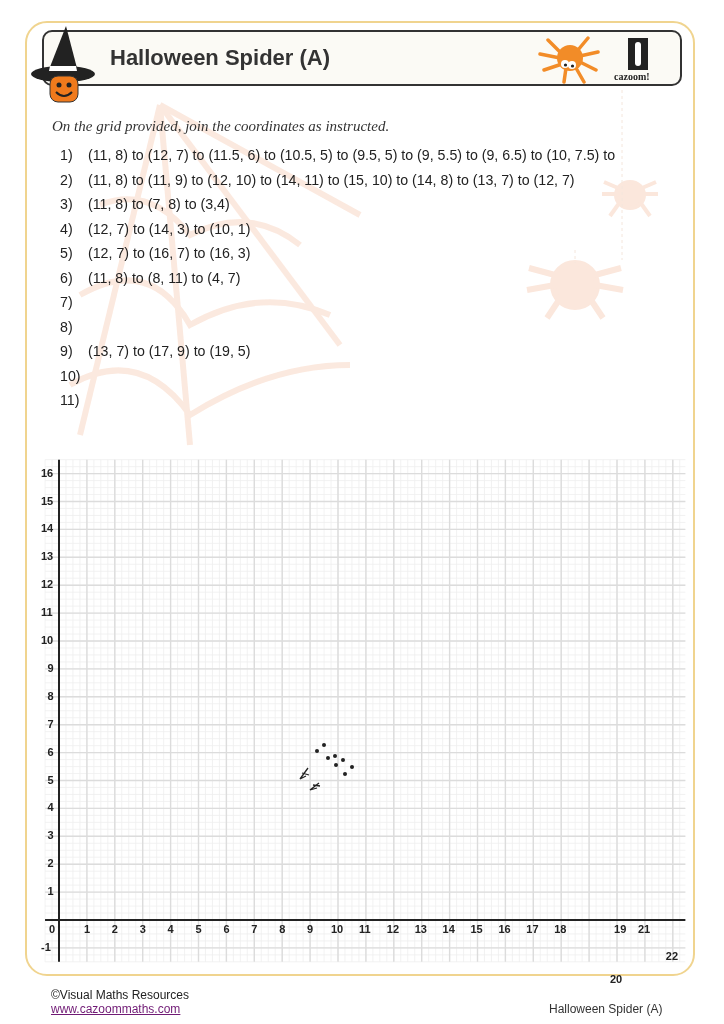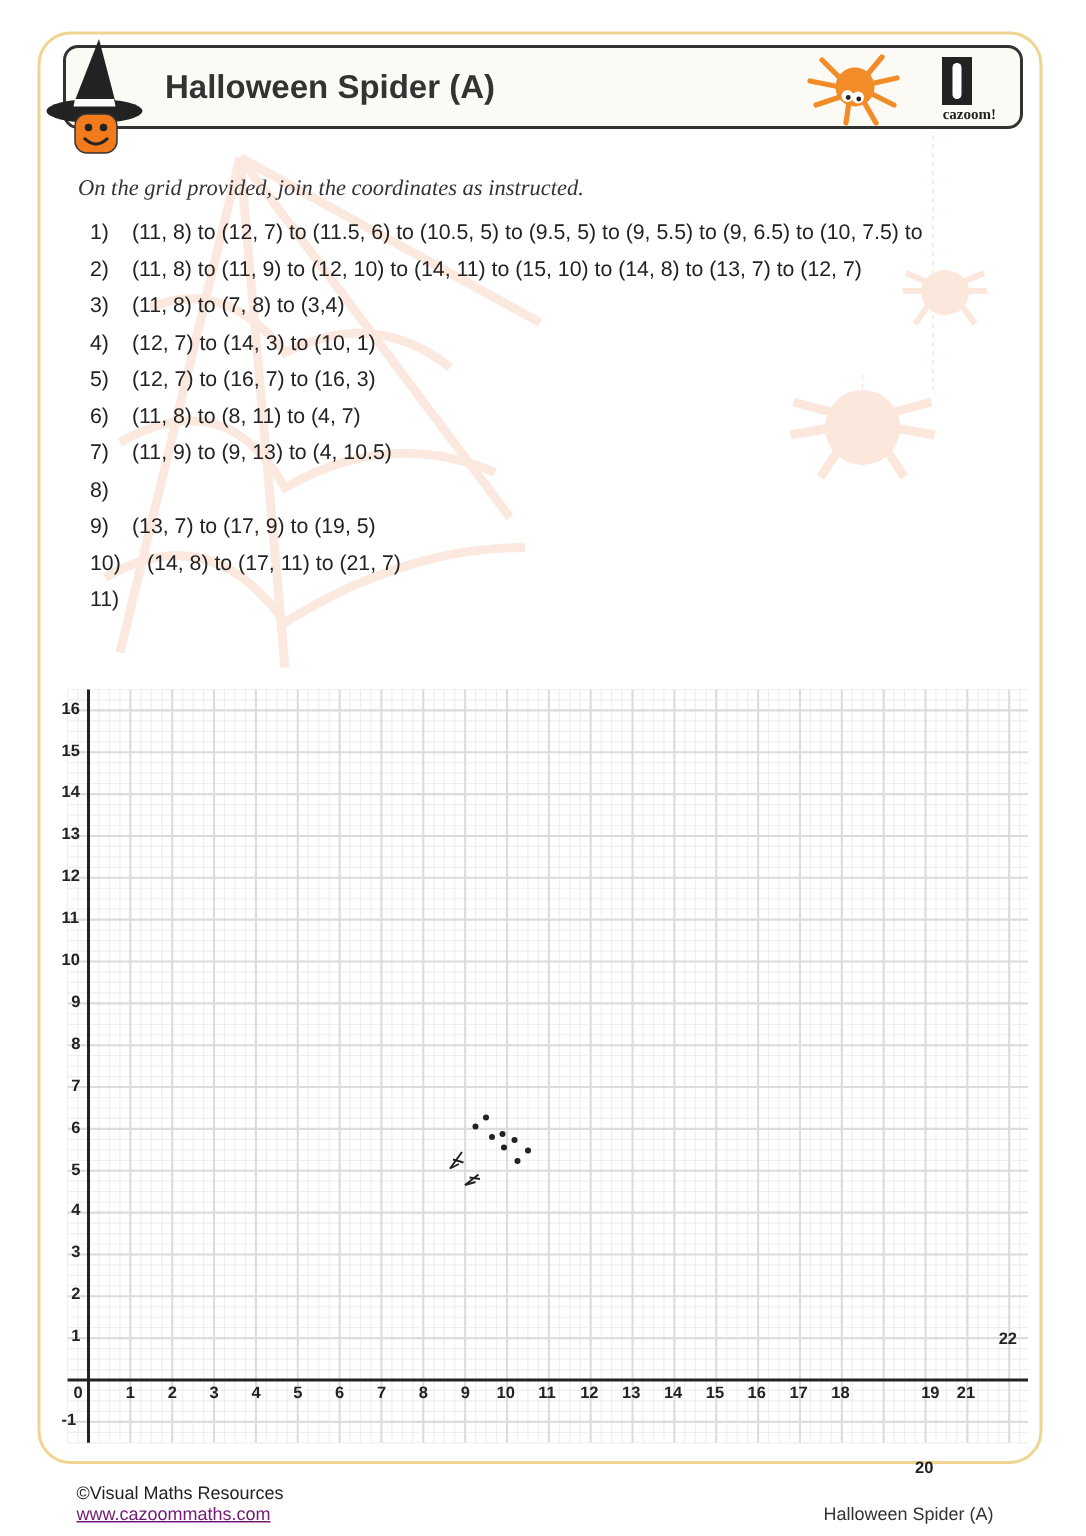--- a/index.html
+++ b/index.html
@@ -5,21 +5,21 @@
   html, body { margin:0; padding:0; background:#ffffff; }
   body { width:724px; height:1024px; position:relative; overflow:hidden; font-family:"Liberation Sans", sans-serif; color:#222; }
   .frame { position:absolute; left:25px; top:21px; width:670px; height:955px; border:2px solid #f0d48f; border-radius:22px; box-sizing:border-box; background:#fff; }
   .header { position:absolute; left:42px; top:30px; width:640px; height:56px; border:2px solid #333; border-radius:10px; box-sizing:border-box; background:#fbfaf5; }
   .title { position:absolute; left:110px; top:45px; font-size:22px; font-weight:bold; color:#333; }
   .hat { position:absolute; left:30px; top:24px; width:70px; height:80px; }
   .spider-logo { position:absolute; left:538px; top:34px; width:62px; height:50px; }
   .cazoom { position:absolute; left:614px; top:36px; width:50px; height:52px; }
   .cazoom .bar { position:absolute; left:14px; top:2px; width:20px; height:32px; background:#222; }
   .cazoom .bar::after { content:""; position:absolute; left:7px; top:4px; width:6px; height:24px; background:#fff; border-radius:3px; }
-  .cazoom .txt { position:absolute; left:0; top:35px; width:50px; text-align:right; font-family:"Liberation Serif", serif; font-weight:bold; font-size:10px; color:#222; }
+  .cazoom .txt { position:absolute; left:0; top:35px; width:50px; text-align:left; font-family:"Liberation Serif", serif; font-weight:bold; font-size:10px; color:#222; }
   .bg-deco { position:absolute; pointer-events:none; }
   .instr { position:absolute; left:52px; top:118px; font-family:"Liberation Serif", serif; font-style:italic; font-size:15px; color:#333; }
   .steps { position:absolute; left:60px; top:143px; width:620px; font-size:14.2px; color:#222; line-height:24.5px; }
   .step { display:flex; }
   .step .num { width:28px; flex:none; }
   .step.wide .num { width:38px; }
   .grid-wrap { position:absolute; left:0; top:0; width:724px; height:1024px; }
   .axis-label { position:absolute; font-size:11px; font-weight:bold; color:#222; }
   .footer-left { position:absolute; left:27px; top:988px; font-size:12px; color:#222; line-height:14px;margin-left:24px; }
   .footer-left a { color:#701a75; text-decoration:underline; }
@@ -109,32 +109,30 @@
   <div class="step">
       <span class="num">5)</span>
       <span>(12, 7) to (16, 7) to (16, 3)</span>
     </div>
   <div class="step">
       <span class="num">6)</span>
       <span>(11, 8) to (8, 11) to (4, 7)</span>
     </div>
   <div class="step">
       <span class="num">7)</span>
-      <span>(11, 9) to (9, 13) to (4, 10.5)</span>
     </div>
   <div class="step">
       <span class="num">8)</span>
     </div>
   <div class="step">
       <span class="num">9)</span>
       <span>(13, 7) to (17, 9) to (19, 5)</span>
     </div>
   <div class="step wide">
       <span class="num">10)</span>
-      <span>(14, 8) to (17, 11) to (21, 7)</span>
     </div>
   <div class="step wide">
       <span class="num">11)</span>
     </div>
 </div>
 
 <svg id="grid" style="position:absolute;left:0;top:0;" width="724" height="1024">
     <line x1="45.05" y1="459.65000000000003" x2="45.05" y2="961.85" stroke="#efefef" stroke-width="0.8"></line>
     <line x1="52.025" y1="459.65000000000003" x2="52.025" y2="961.85" stroke="#efefef" stroke-width="0.8"></line>
     <line x1="59" y1="459.65000000000003" x2="59" y2="961.85" stroke="#efefef" stroke-width="0.8"></line>
@@ -360,21 +358,21 @@
     <div class="axis-label" style="left: 386.8px; top: 923px;">12</div>
     <div class="axis-label" style="left: 414.7px; top: 923px;">13</div>
     <div class="axis-label" style="left: 442.6px; top: 923px;">14</div>
     <div class="axis-label" style="left: 470.5px; top: 923px;">15</div>
     <div class="axis-label" style="left: 498.4px; top: 923px;">16</div>
     <div class="axis-label" style="left: 526.3px; top: 923px;">17</div>
     <div class="axis-label" style="left: 554.2px; top: 923px;">18</div>
     <div class="axis-label" style="left: 582.1px; top: 923px; margin-left: 32px;">19</div>
     <div class="axis-label" style="left: 610px; top: 961px; margin-top: 12px;">20</div>
     <div class="axis-label" style="left: 637.9px; top: 923px;">21</div>
-    <div class="axis-label" style="left: 665.8px; top: 887px;">22</div>
+    <div class="axis-label" style="left: 665.8px; top: 950px;">22</div>
     <div class="axis-label" style="left: 41px; top: 940.9px;">-1</div>
     <div class="axis-label" style="left: 47.5px; top: 885.1px;">1</div>
     <div class="axis-label" style="left: 47.5px; top: 857.2px;">2</div>
     <div class="axis-label" style="left: 47.5px; top: 829.3px;">3</div>
     <div class="axis-label" style="left: 47.5px; top: 801.4px;">4</div>
     <div class="axis-label" style="left: 47.5px; top: 773.5px;">5</div>
     <div class="axis-label" style="left: 47.5px; top: 745.6px;">6</div>
     <div class="axis-label" style="left: 47.5px; top: 717.7px;">7</div>
     <div class="axis-label" style="left: 47.5px; top: 689.8px;">8</div>
     <div class="axis-label" style="left: 47.5px; top: 661.9px;">9</div>

